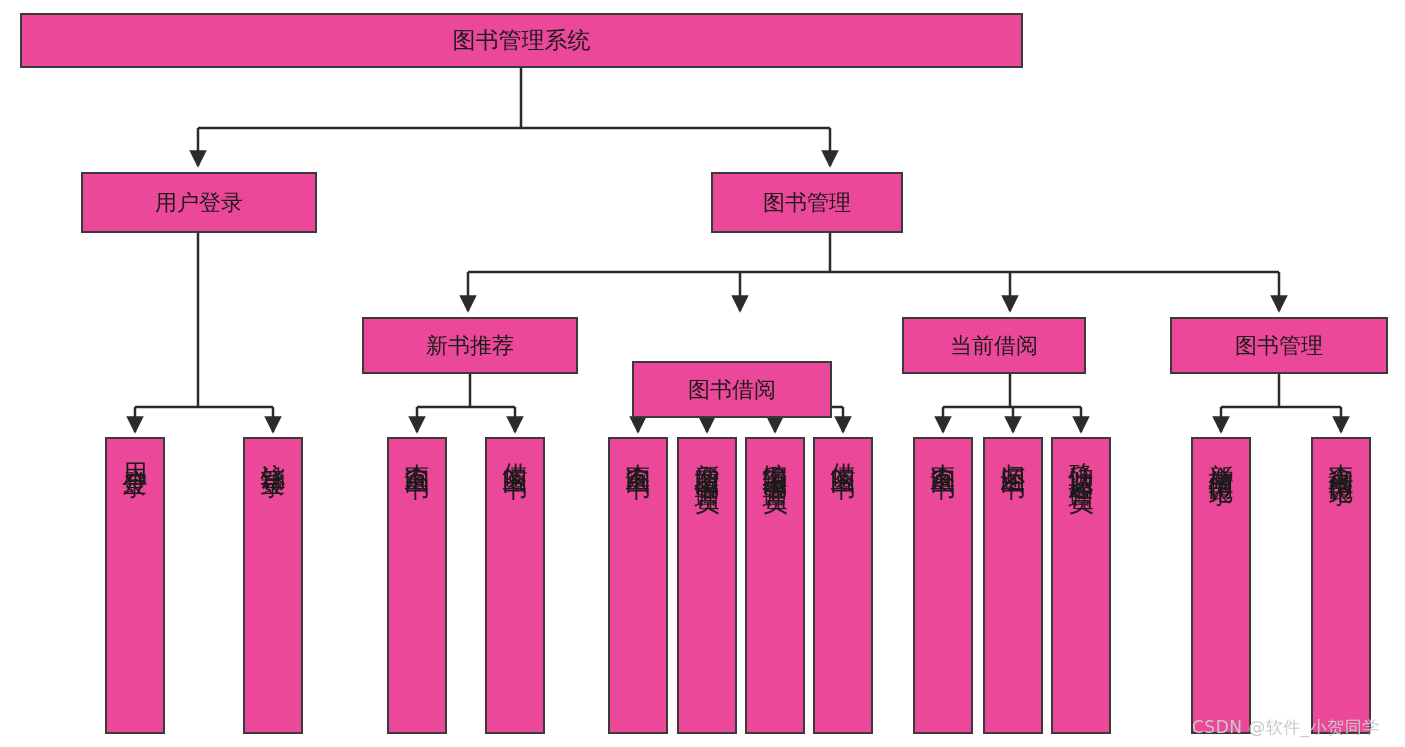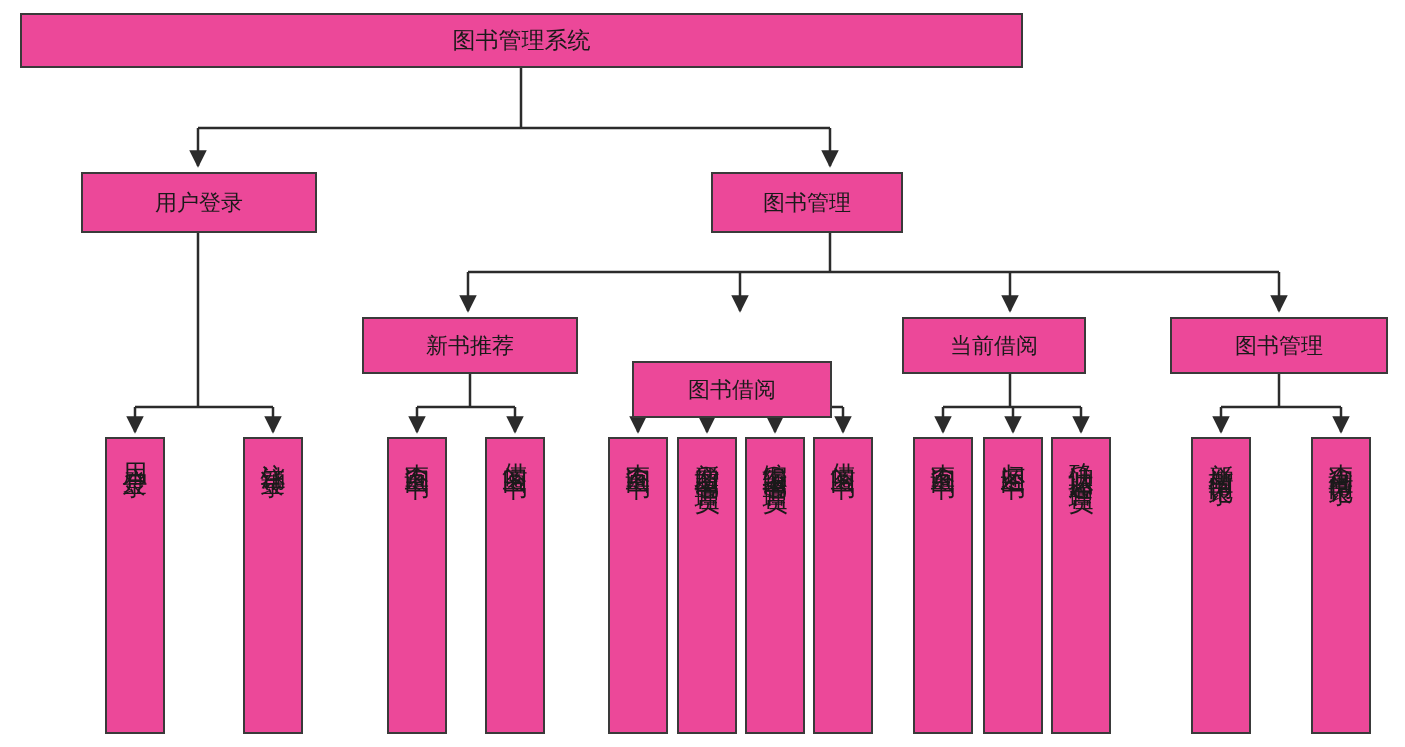--- a/index.html
+++ b/index.html
@@ -198,14 +198,15 @@
     <span class="label">确认归还（管理员）</span>
   </div>
 
   <div class="node leaf" style="left:1191px; top:437px; width:60px; height:297px;">
     <span class="label">新增借阅记录</span>
   </div>
   <div class="node leaf" style="left:1311px; top:437px; width:60px; height:297px;">
     <span class="label">查询借阅记录</span>
   </div>
 
+  <div class="watermark" style="left:1192px; top:716px;">CSDN @软件_小贺同学</div>
 
 </div>
 
 </body></html>

